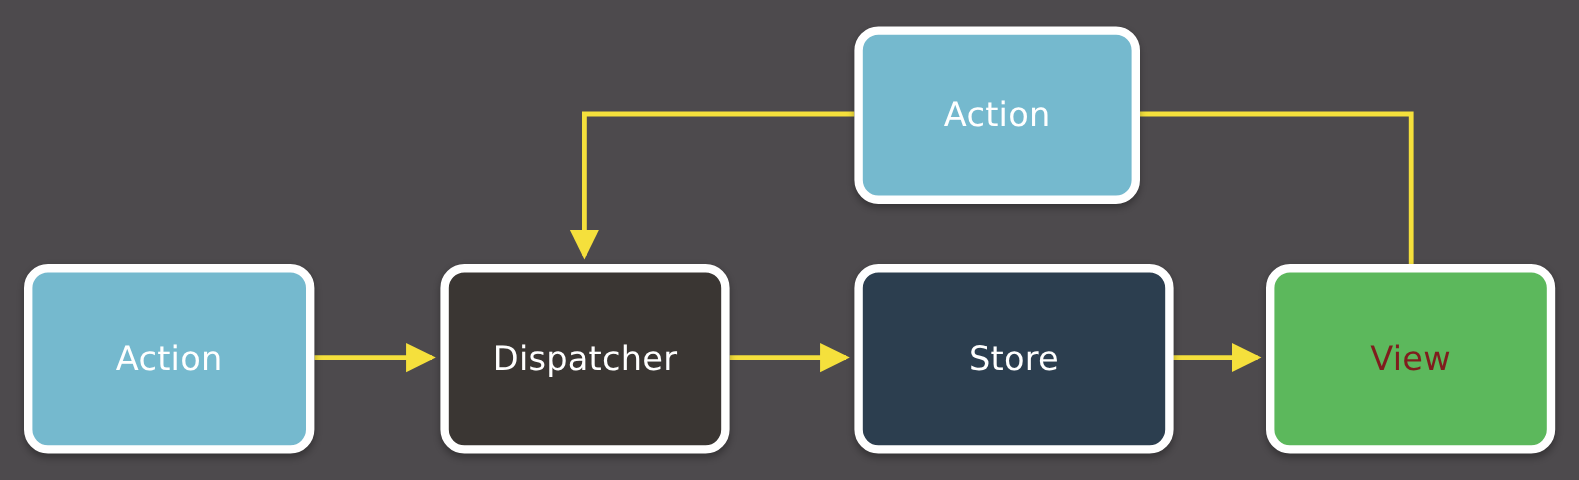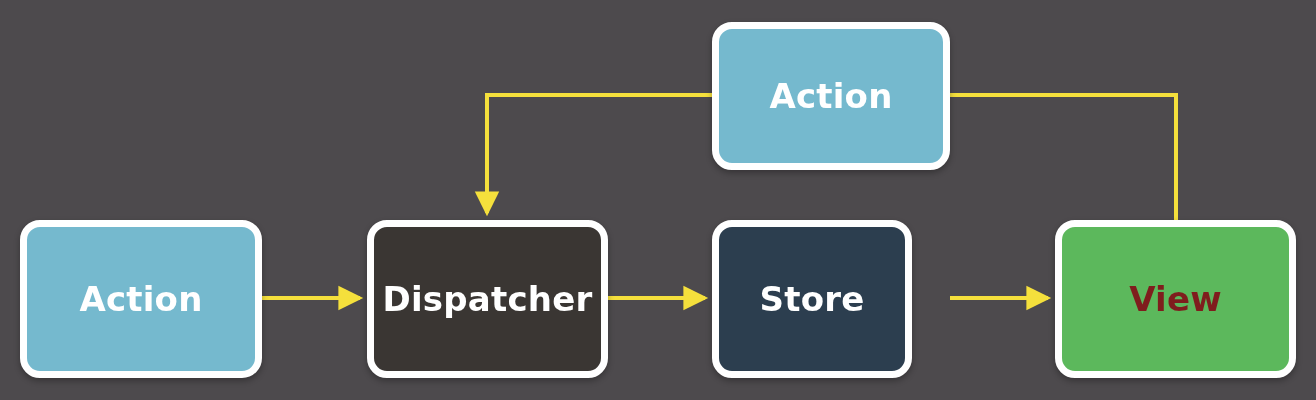--- a/index.html
+++ b/index.html
@@ -30,22 +30,22 @@
     border: 7px solid #ffffff;
     border-radius: 20px;
     display: flex;
     align-items: center;
     justify-content: center;
     box-shadow: 0 3px 6px rgba(0,0,0,0.30);
     z-index: 3;
   }
   .node-label {
     color: #ffffff;
-    font-size: 34px;
-    font-weight: bold;
+    font-size: 28px;
+    font-weight: normal;
     letter-spacing: 0.2px;
     line-height: 1;
     white-space: nowrap;
     user-select: none;
   }
 </style>
 </head>
 <body>
 
 <div id="stage" style="width: 1316px; height: 400px; background: rgb(77, 74, 77);">
@@ -66,21 +66,21 @@
   </svg>
 
   <div class="node" style="left: 20px; top: 220px; width: 242px; height: 158px; background: rgb(117, 185, 206); border-color: rgb(255, 255, 255);">
     <span class="node-label" style="color: rgb(255, 255, 255);">Action</span>
   </div>
 
   <div class="node" style="left: 367px; top: 220px; width: 241px; height: 158px; background: rgb(58, 54, 51); border-color: rgb(255, 255, 255); justify-content: center;">
     <span class="node-label" style="color: rgb(255, 255, 255);">Dispatcher</span>
   </div>
 
-  <div class="node" style="left: 712px; top: 220px; width: 200px; height: 158px; background: rgb(44, 62, 79); border-color: rgb(255, 255, 255);">
+  <div class="node" style="left: 712px; top: 220px; width: 266px; height: 158px; background: rgb(44, 62, 79); border-color: rgb(255, 255, 255);">
     <span class="node-label" style="color: rgb(255, 255, 255);">Store</span>
   </div>
 
   <div class="node" style="left: 1055px; top: 220px; width: 241px; height: 158px; background: rgb(92, 184, 92); border-color: rgb(255, 255, 255);">
     <span class="node-label" style="color: #7f1d1d;">View</span>
   </div>
 
   <div class="node" style="left: 712px; top: 22px; width: 238px; height: 148px; background: rgb(117, 185, 206); border-color: rgb(255, 255, 255);">
     <span class="node-label" style="color: rgb(255, 255, 255);">Action</span>
   </div>

